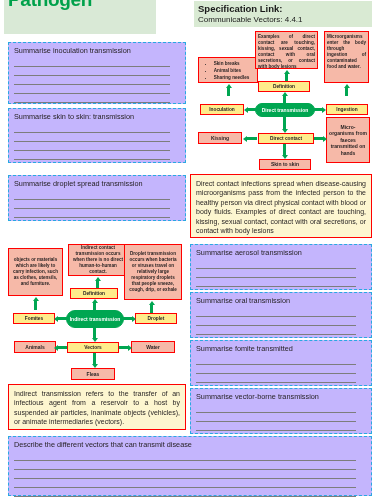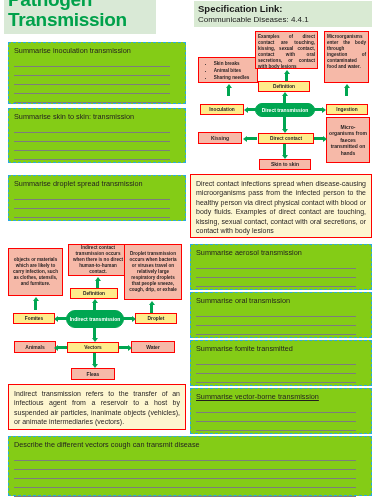--- a/index.html
+++ b/index.html
@@ -27,21 +27,21 @@
   .speclink{
     position:absolute;left:194px;top:1px;width:178px;height:26px;
     background:#d9ead3;padding:2px 4px;box-sizing:border-box;
   }
   .speclink .sl-title{font-size:9.5px;font-weight:bold;color:#1a1a1a;line-height:11px;}
   .speclink .sl-sub{font-size:8px;color:#1a1a1a;line-height:11px;}
 
   
   .qbox{
     position:absolute;border:1.6px dashed #29a9e1;box-sizing:border-box;
-    background:#84cc16;padding:3px 15px 0 5px;
+    background:#c4b5fd;padding:3px 15px 0 5px;
   }
   .qbox .qlabel{font-size:7.3px;color:#231f20;line-height:10px;white-space:nowrap;}
   .qbox .lines{margin-top:2px;}
   .qbox .lines i{display:block;border-bottom:1px solid #7d7d7d;height:8px;}
   .qbox .lines i.short{width:14%;border-bottom:1px solid #7d7d7d;}
 
   
   .infopanel{
     position:absolute;border:1.4px solid #ff0000;background:#fdf6d0;
     box-sizing:border-box;padding:4px 5px;
@@ -82,26 +82,25 @@
   .head.left{border-top:3.2px solid transparent;border-bottom:3.2px solid transparent;border-right:4.4px solid #00a651;}
   .head.right{border-top:3.2px solid transparent;border-bottom:3.2px solid transparent;border-left:4.4px solid #00a651;}
 </style>
 </head>
 <body>
 
 <div class="page">
 
   <div class="title">
     <span>Pathogen</span>
-    <span>Transmission</span>
   </div>
 
   <div class="speclink">
     <div class="sl-title">Specification Link:</div>
-    <div class="sl-sub">Communicable Diseases:  4.4.1</div>
+    <div class="sl-sub">Communicable Vectors:  4.4.1</div>
   </div>
 
   <div class="qbox" style="left:8px;top:42px;width:178px;height:62px;">
     <div class="qlabel">Summarise inoculation transmission</div>
     <div class="lines">
       <i></i>
         <i></i>
         <i></i>
         <i></i>
         <i></i>
@@ -147,31 +146,31 @@
 
   <div class="qbox" style="left:190px;top:340px;width:182px;height:46px;">
     <div class="qlabel">Summarise fomite transmitted</div>
     <div class="lines">
       <i></i>
         <i></i>
         <i></i>
     </div>
   </div>
 
-  <div class="qbox" style="left:190px;top:388px;width:182px;height:46px;text-decoration:underline;">
+  <div class="qbox" style="left:190px;top:388px;width:182px;height:46px;">
     <div class="qlabel">Summarise vector-borne transmission</div>
     <div class="lines">
       <i></i>
         <i></i>
         <i></i>
     </div>
   </div>
 
   <div class="qbox" style="left:8px;top:436px;width:364px;height:60px;">
-    <div class="qlabel">Describe the different vectors cough can transmit disease</div>
+    <div class="qlabel">Describe the different vectors that can transmit disease</div>
     <div class="lines">
       <i></i>
         <i></i>
         <i></i>
         <i></i>
         <i></i>
         <i class="short"></i>
     </div>
   </div>
 

